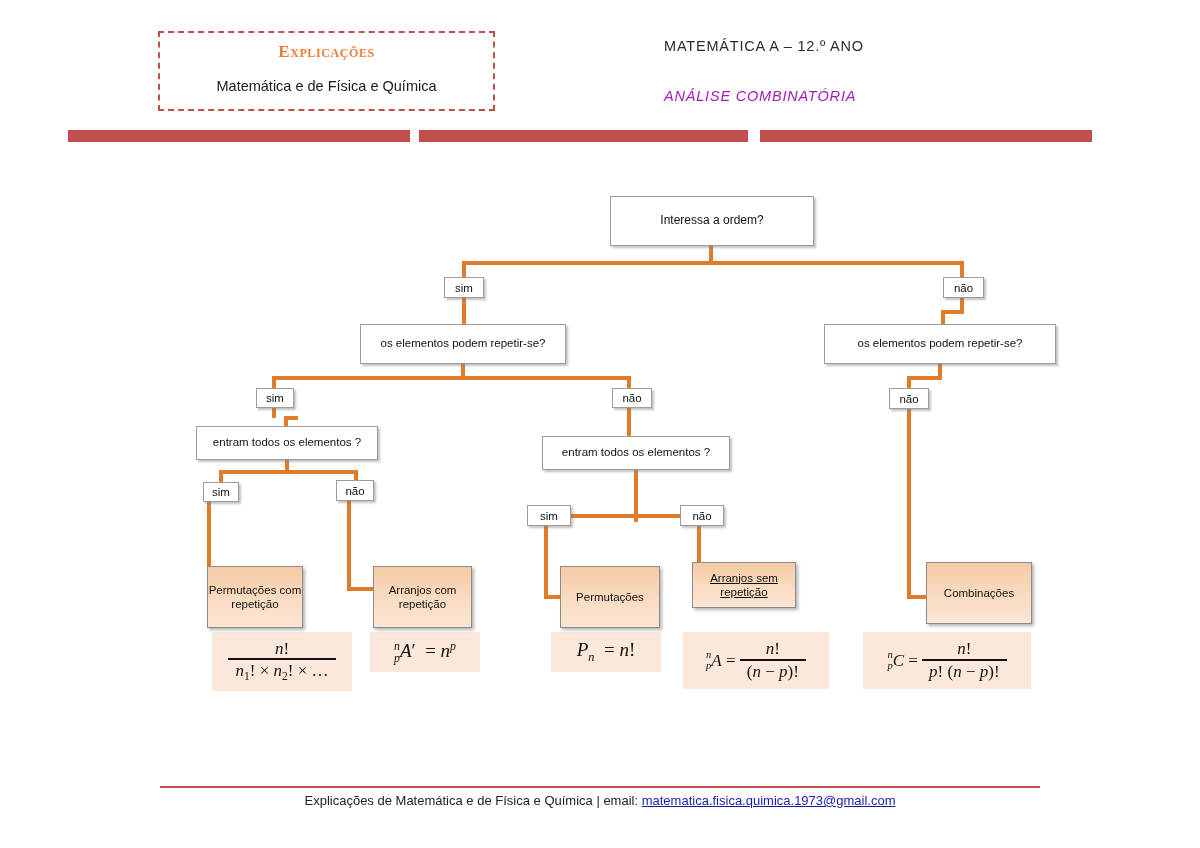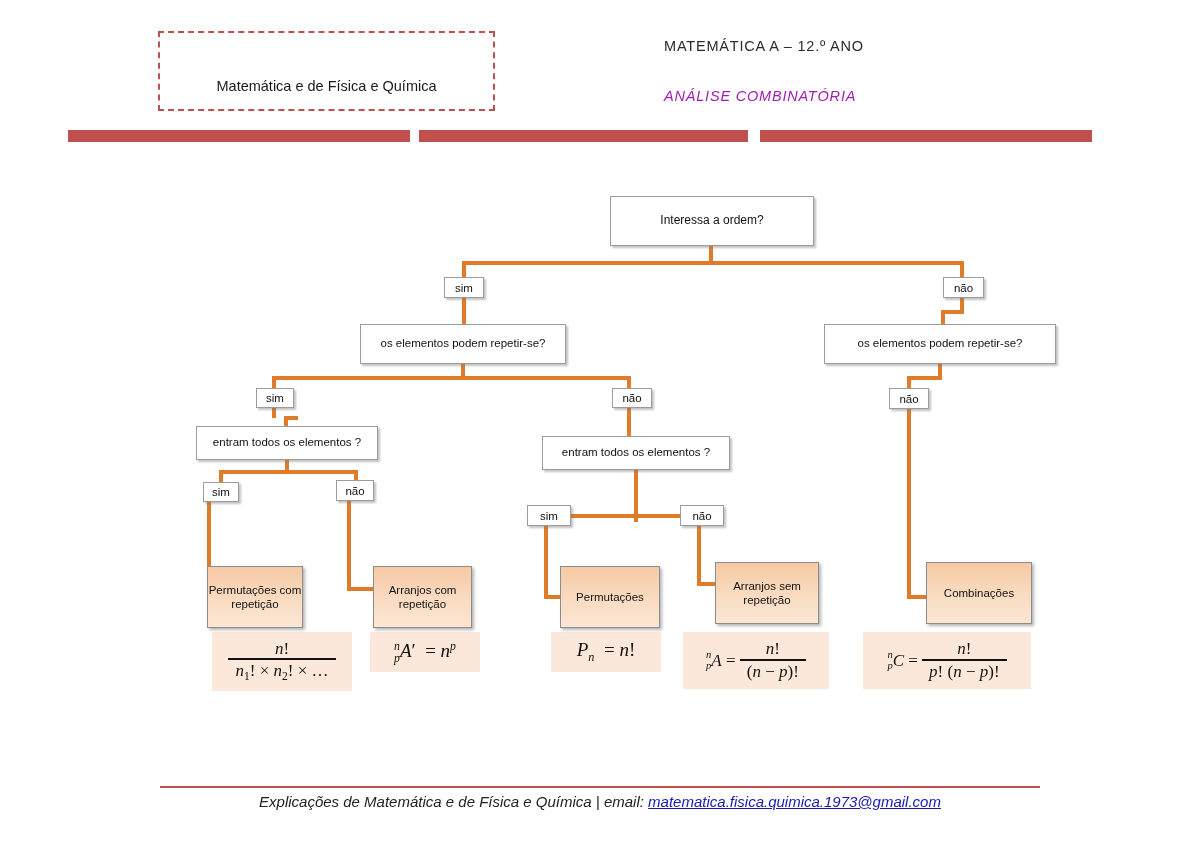--- a/index.html
+++ b/index.html
@@ -72,23 +72,22 @@
   #footer-rule {
     position: absolute;
     left: 160px; top: 786px;
     width: 880px; height: 2px;
     background: #c0504d;
   }
   #footer-text {
     position: absolute;
     left: 0; right: 0; top: 793px;
     text-align: center;
-    font-size: 15px;
+    font-size: 13px;
     color: #222;
-    font-style: italic;
   }
   #footer-email {
     color: #1a1ab0;
     text-decoration: underline;
   }
 
   
   #flowchart {
     position: absolute;
     left: 0; top: 0; width: 1200px; height: 848px; padding-left: 36px;
@@ -185,20 +184,21 @@
     vertical-align: middle;
     position: relative;
     top: 0.04em;
   }
   sup.exp { font-size: 0.62em; vertical-align: super; }
 </style>
 </head>
 <body>
 
 <div id="header-logo-box">
+  <div id="logo-title">Explicações</div>
   <div id="logo-subtitle">
     <span class="b">Matemática</span><span class="n"> e de </span><span class="b">Física e Química</span>
   </div>
 </div>
 
 <div id="header-course">MATEMÁTICA A – 12.º ANO</div>
 <div id="header-topic">ANÁLISE COMBINATÓRIA</div>
 
 <div class="rule-bar" id="rule-bar-1"></div>
 <div class="rule-bar" id="rule-bar-2"></div>
@@ -293,21 +293,21 @@
       <span>repetição</span>
     </div>
   </div>
 
   <div class="rbox" style="left:560px; top:566px; width:100px; height:62px;">
     <div>
       <span>Permutações</span>
     </div>
   </div>
 
-  <div class="rbox" style="left:715px; top:562px; width:104px; height:62px;">
+  <div class="rbox" style="left:692px; top:562px; width:104px; height:46px;text-decoration:underline;">
     <div>
       <span>Arranjos sem</span><br>
       <span>repetição</span>
     </div>
   </div>
 
   <div class="rbox" style="left:926px; top:562px; width:106px; height:62px;">
     <div>
       <span>Combinações</span>
     </div>

